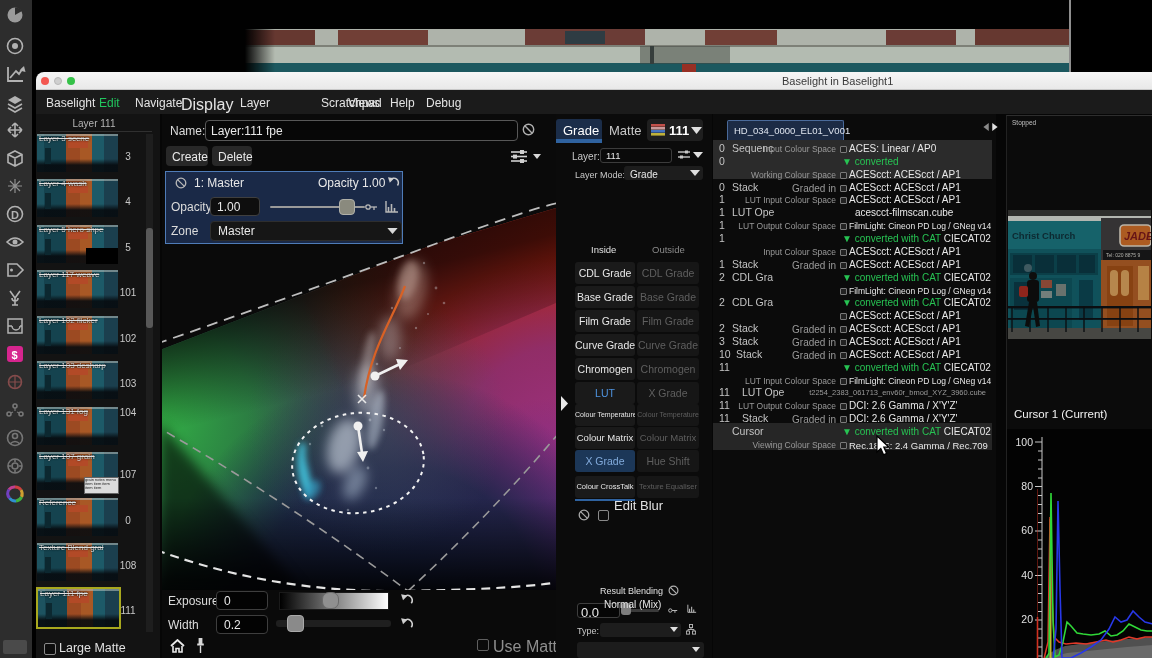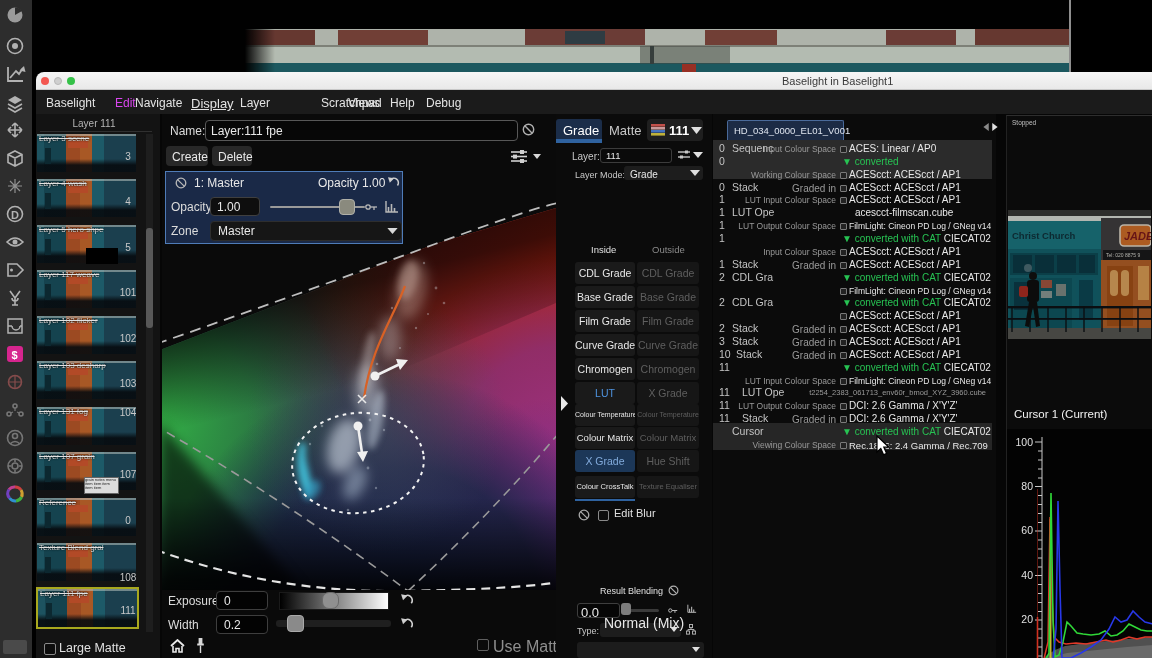--- a/index.html
+++ b/index.html
@@ -1,20 +1,20 @@
 <!DOCTYPE html>
 <html><head>
 <meta charset="utf-8">
 <style>
   html,body{margin:0;padding:0;background:#000;}
   body{width:1152px;height:658px;position:relative;overflow:hidden;
        font-family:"Liberation Sans",sans-serif;-webkit-font-smoothing:antialiased;}
   .abs{position:absolute;}
   .txt{position:absolute;white-space:nowrap;}
-  .thumb{position:absolute;left:1px;width:99px;height:38px;overflow:hidden;
+  .thumb{position:absolute;left:1px;width:81px;height:38px;overflow:hidden;
     background:
       linear-gradient(180deg, rgba(185,195,190,.55) 0 2px, rgba(0,0,0,0) 2px),
       linear-gradient(180deg, rgba(10,20,25,0) 0 25px, rgba(6,10,14,.9) 31px 38px),
       linear-gradient(90deg,#1d5360 0 7px,#15434f 7px 29px,#9c4a22 29px 43px,#a85825 43px 55px,#1d5a68 55px 67px,#1b3f4e 67px 81px);}
   .thumb:before{content:"";position:absolute;left:31px;top:7px;width:20px;height:7px;background:#b34a28;opacity:.95;}
   .thumb:after{content:"";position:absolute;left:8px;top:14px;width:6px;height:16px;background:#0c2830;}
   .tlabel{position:absolute;left:2px;top:0px;font-size:8px;color:#e2e2e2;text-decoration:line-through;white-space:nowrap;text-shadow:0 0 2px #000;}
   .tnum{position:absolute;left:79px;width:26px;text-align:center;font-size:10px;color:#c8c8c8;}
   .csrow{position:absolute;left:2px;width:279px;height:13px;font-size:10.5px;color:#e6e6e6;}
   .csn{position:absolute;left:4px;top:0;color:#c4c4c4;white-space:nowrap;}
@@ -115,23 +115,23 @@
 
 <div class="abs" id="titlebar" style="left:36px;top:72px;width:1116px;height:17px;background:linear-gradient(#f6f6f6,#e9e9e9);border-radius:8px 0 0 0;border-bottom:1px solid #c8c8c8;">
   <div class="abs" style="left:5px;top:5px;width:8px;height:8px;border-radius:50%;background:#f35750;"></div>
   <div class="abs" style="left:18px;top:5px;width:8px;height:8px;border-radius:50%;background:#cfcfcf;border:0.5px solid #b8b8b8;box-sizing:border-box;"></div>
   <div class="abs" style="left:31px;top:5px;width:8px;height:8px;border-radius:50%;background:#35c148;"></div>
   <div class="txt" style="left:746px;top:3px;font-size:11px;color:#3a3a3a;">Baselight in Baselight1</div>
 </div>
 
 <div class="abs" id="menubar" style="left:36px;top:90px;width:1116px;height:24px;background:#1b1b1b;">
   <span class="txt" style="left:10px;top:6px;font-size:12px;color:#e3e3e3;">Baselight</span>
-  <span class="txt" style="left:79px;top:6px;font-size:12px;color:#d946ef;">Edit</span>
+  <span class="txt" style="left:63px;top:6px;font-size:12px;color:#22c55e;">Edit</span>
   <span class="txt" style="left:99px;top:6px;font-size:12px;color:#e3e3e3;">Navigate</span>
-  <span class="txt" style="left:155px;top:6px;font-size:13px;color:#e3e3e3;text-decoration:underline;">Display</span>
+  <span class="txt" style="left:145px;top:6px;font-size:16px;color:#e3e3e3;">Display</span>
   <span class="txt" style="left:204px;top:6px;font-size:12px;color:#e3e3e3;">Layer</span>
   <span class="txt" style="left:245px;top:6px;font-size:12px;color:#e3e3e3;margin-left:40px;">Scratchpad</span>
   <span class="txt" style="left:312px;top:6px;font-size:12px;color:#e3e3e3;">Views</span>
   <span class="txt" style="left:354px;top:6px;font-size:12px;color:#e3e3e3;">Help</span>
   <span class="txt" style="left:390px;top:6px;font-size:12px;color:#e3e3e3;">Debug</span>
 </div>
 
 <div class="abs" id="wincontent" style="left:36px;top:114px;width:1116px;height:544px;background:#060606;"></div>
 
 <div class="abs" id="layerpanel" style="left:36px;top:114px;width:124px;height:544px;background:#131313;">
@@ -191,21 +191,21 @@
   <div class="abs" style="top:384px;">
       <div class="thumb">
         <span class="tlabel">Reference</span>
       </div>
       <span class="tnum" style="top:17px;">0</span>
     </div>
   <div class="abs" style="top:429px;">
       <div class="thumb">
         <span class="tlabel">Texture Blend grai</span>
       </div>
-      <span class="tnum" style="top:17px;margin-top:12px;">108</span>
+      <span class="tnum" style="top:17px;">108</span>
     </div>
   <div class="abs" style="top:473px;">
       <div class="thumb" style="border:2px solid #a8a81e;height:38px;left:0px;">
         <span class="tlabel">Layer 111 fpe</span>
       </div>
       <span class="tnum" style="top:18px;">111</span>
     </div>
 
   <div class="abs" style="left:110px;top:20px;width:7px;height:500px;background:#1e1e1e;"></div>
   <div class="abs" style="left:110px;top:114px;width:7px;height:100px;background:#585858;border-radius:3px;"></div>
@@ -500,21 +500,21 @@
     <div class="obtn" style="top:336px;">Hue Shift</div>
   <div class="ibtn" style="top:362px;font-size:7.5px;">Colour CrossTalk</div>
     <div class="obtn" style="top:362px;font-size:7.5px;">Texture Equaliser</div>
   <div class="abs" style="left:19px;top:385px;width:60px;height:2px;background:#2f629f;"></div>
 
   <svg class="abs" style="left:22px;top:395px;" width="12" height="12" viewBox="0 0 12 12">
       <circle cx="6" cy="6" r="4.8" fill="none" stroke="#a8a8a8" stroke-width="1.3"></circle>
       <line x1="2.6" y1="2.6" x2="9.4" y2="9.4" stroke="#a8a8a8" stroke-width="1.3"></line>
     </svg>
   <div class="abs" style="left:42px;top:396px;width:9px;height:9px;border:1px solid #8a8a8a;background:#0d0d0d;border-radius:2px;"></div>
-  <span class="txt" style="left:58px;top:393px;font-size:11px;color:#e0e0e0;">Edit Blur</span>
+  <span class="txt" style="left:58px;top:384px;font-size:13px;color:#e0e0e0;">Edit Blur</span>
 
   <span class="txt" style="left:44px;top:472px;font-size:9px;color:#e0e0e0;">Result Blending</span>
   <svg class="abs" style="left:112px;top:471px;" width="11" height="11" viewBox="0 0 13 13">
       <circle cx="6.5" cy="6.5" r="5.2" fill="none" stroke="#b0b0b0" stroke-width="1.4"></circle>
       <line x1="2.8" y1="2.8" x2="10.2" y2="10.2" stroke="#b0b0b0" stroke-width="1.4"></line>
     </svg>
   <div class="abs" style="left:21px;top:489px;width:41px;height:13px;background:#060606;border:1px solid #3e3e3e;border-radius:3px;"></div>
   <span class="txt" style="left:25px;top:491px;font-size:13px;color:#e8e8e8;">0.0</span>
   <div class="abs" style="left:68px;top:495px;width:35px;height:3px;background:#3a3a3a;border-radius:2px;"></div>
   <div class="abs" style="left:65px;top:489px;width:10px;height:12px;background:#7d7d7d;border-radius:3px;"></div>
@@ -523,21 +523,21 @@
       <line x1="5.2" y1="4" x2="12" y2="4" stroke="#b8b8b8" stroke-width="1.3"></line>
       <line x1="9" y1="4" x2="9" y2="7" stroke="#b8b8b8" stroke-width="1.3"></line>
     </svg>
   <svg class="abs" style="left:131px;top:490px;" width="10" height="9" viewBox="0 0 14 13">
       <path d="M1,1 V12 H13" fill="none" stroke="#b8b8b8" stroke-width="1.4"></path>
       <path d="M3.5,12 V7 M6.5,12 V4 M9.5,12 V8" stroke="#b8b8b8" stroke-width="1.6"></path>
     </svg>
 
   <span class="txt" style="left:21px;top:512px;font-size:9px;color:#c8c8c8;">Type:</span>
   <div class="abs" style="left:44px;top:509px;width:81px;height:14px;background:#1d1d1d;border-radius:3px;"></div>
-  <span class="txt" style="left:48px;top:501px;font-size:14px;color:#e8e8e8;">Normal (Mix)</span>
+  <span class="txt" style="left:48px;top:485px;font-size:10px;color:#e8e8e8;">Normal (Mix)</span>
   <svg class="abs" style="left:114px;top:513px;" width="8" height="5" viewBox="0 0 10 6">
       <polygon points="0,0 10,0 5,6" fill="#e0e0e0"></polygon>
     </svg>
   <svg class="abs" style="left:130px;top:510px;" width="10" height="11" viewBox="0 0 13 14">
     <rect x="4.5" y="0.5" width="4" height="4" fill="none" stroke="#b8b8b8" stroke-width="1.2"></rect>
     <rect x="0.5" y="9" width="4" height="4" fill="none" stroke="#b8b8b8" stroke-width="1.2"></rect>
     <rect x="8.5" y="9" width="4" height="4" fill="none" stroke="#b8b8b8" stroke-width="1.2"></rect>
     <path d="M6.5,4.5 V7 M2.5,9 V7 H10.5 V9" fill="none" stroke="#b8b8b8" stroke-width="1.2"></path>
   </svg>
 

